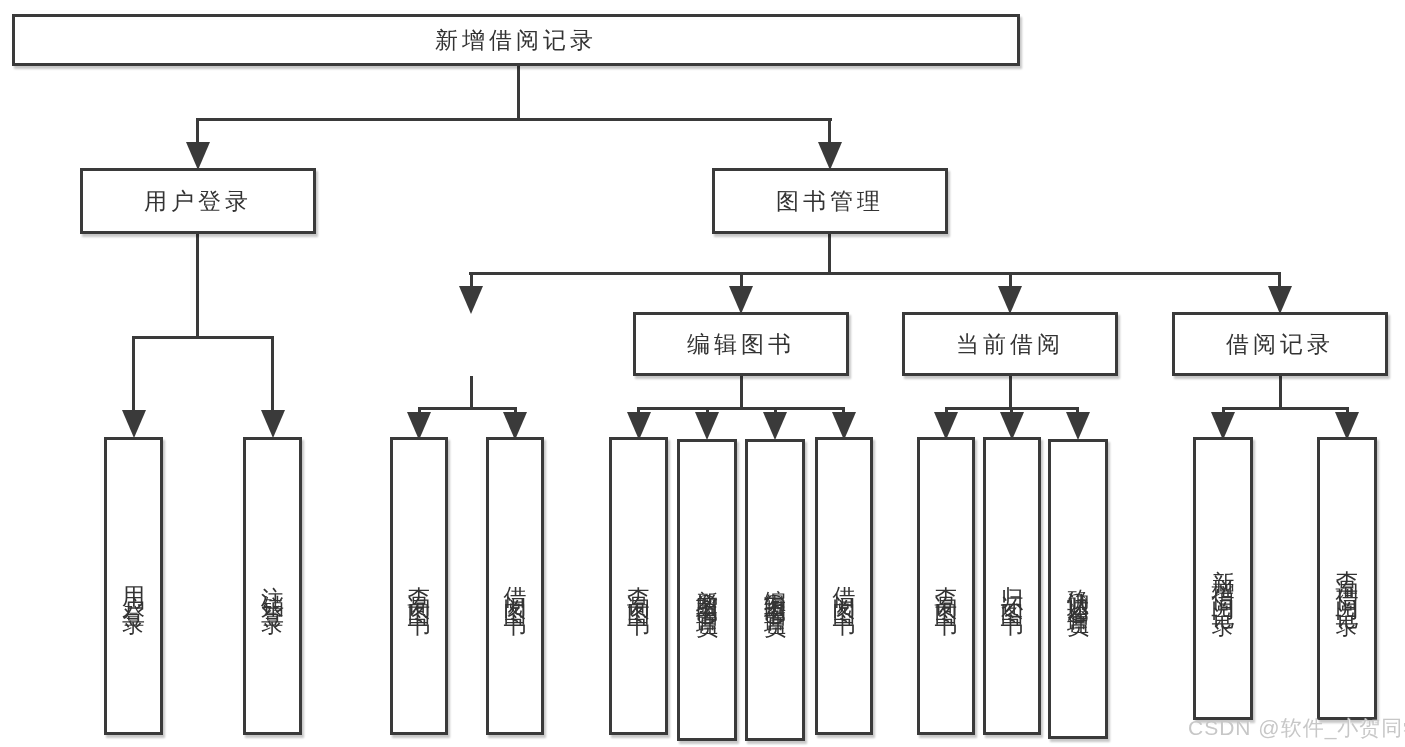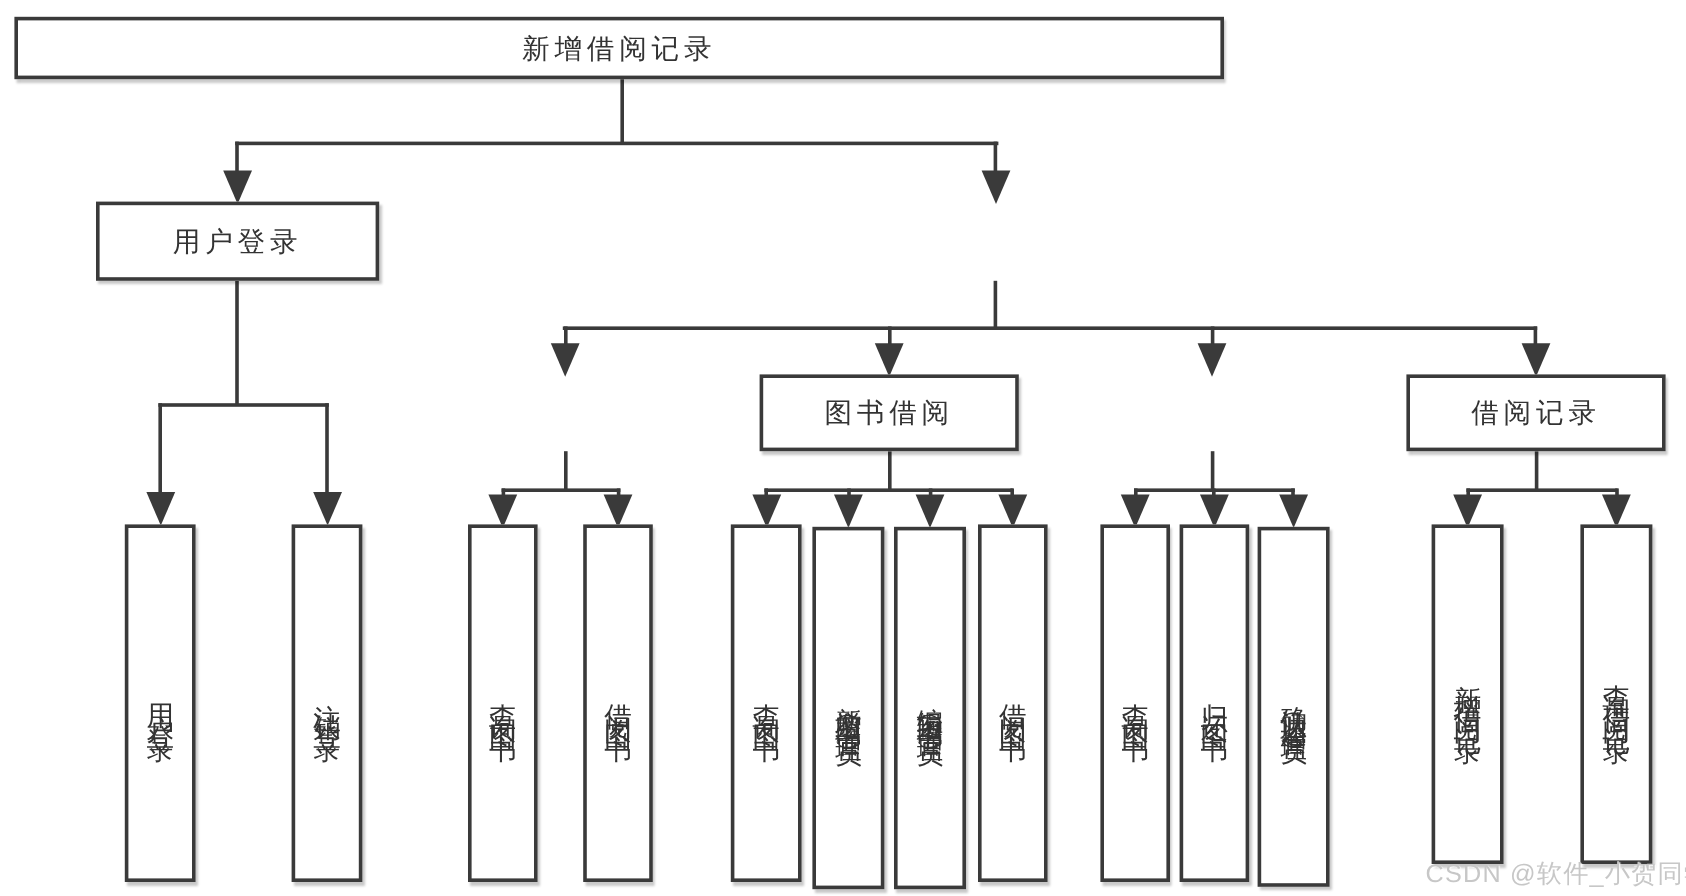--- a/index.html
+++ b/index.html
@@ -97,24 +97,26 @@
   <div class="ah" style="left:934px;top:412px;"></div>
   <div class="ah" style="left:1000px;top:412px;"></div>
   <div class="ah" style="left:1066px;top:412px;"></div>
   <div class="ah" style="left:1211px;top:412px;"></div>
   <div class="ah" style="left:1335px;top:412px;"></div>
 
   <div class="bx h" style="left:12px;top:14px;width:1008px;height:52px;">新增借阅记录</div>
 
   <div class="bx h" style="left:80px;top:168px;width:236px;height:66px;">用户登录</div>
 
+  <div class="bx h" style="left:712px;top:168px;width:236px;height:66px;">图书管理</div>
 
 
-  <div class="bx h" style="left:633px;top:312px;width:216px;height:64px;">图书借阅</div>
+  <div class="bx h" style="left:633px;top:312px;width:216px;height:64px;">编辑图书</div>
 
+  <div class="bx h" style="left:902px;top:312px;width:216px;height:64px;">当前借阅</div>
 
   <div class="bx h" style="left:1172px;top:312px;width:216px;height:64px;">借阅记录</div>
 
   <div class="bx v" style="left:104px;top:437px;width:59px;height:298px;">用户登录</div>
 
   <div class="bx v" style="left:243px;top:437px;width:59px;height:298px;">注销登录</div>
 
   <div class="bx v" style="left:390px;top:437px;width:58px;height:298px;">查询图书</div>
 
   <div class="bx v" style="left:486px;top:437px;width:58px;height:298px;">借阅图书</div>

